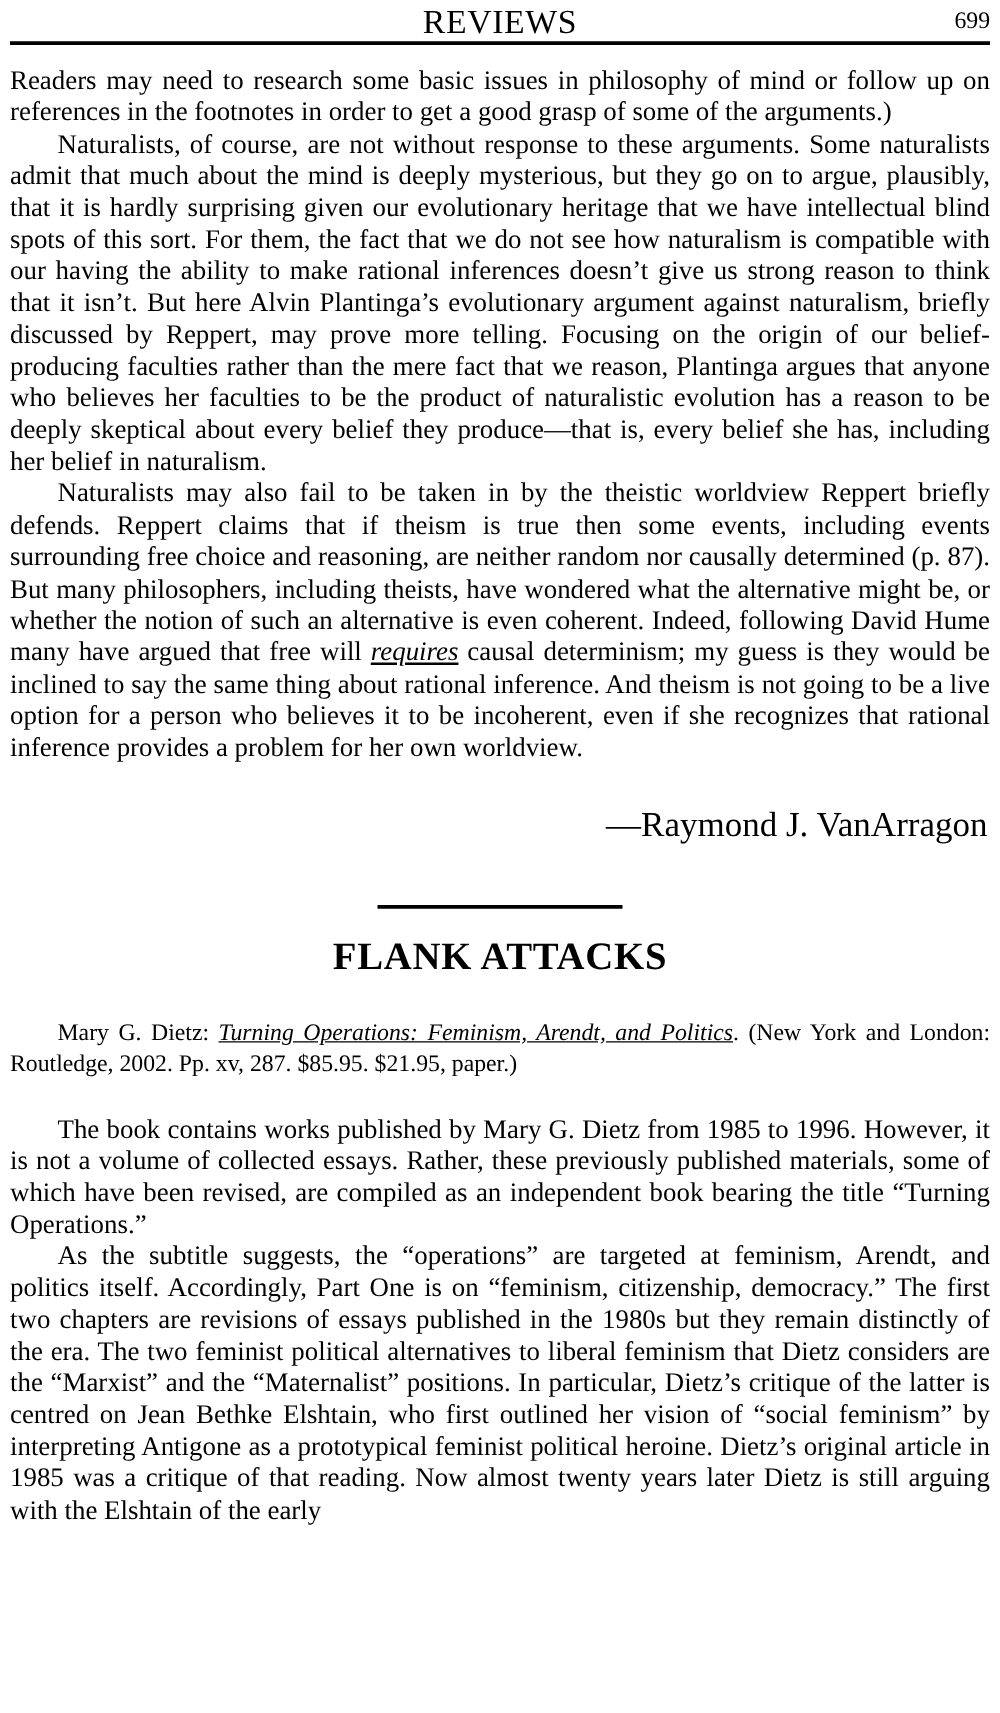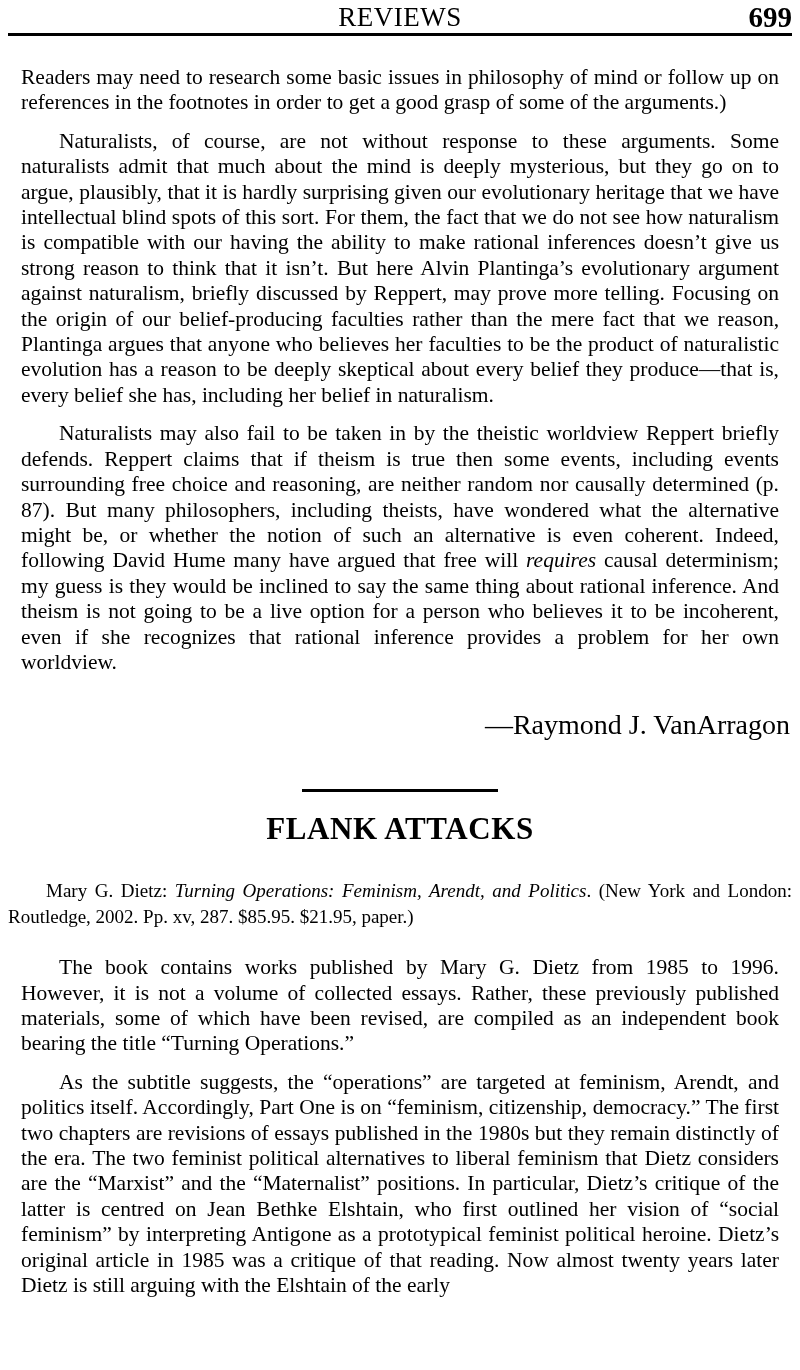--- a/index.html
+++ b/index.html
@@ -41,52 +41,53 @@
     text-align: center;
     font-size: 27px;
     line-height: 34px;
     letter-spacing: 0.5px;
     font-weight: 400;
   }
   .rh-folio {
     position: absolute;
     right: 0;
     top: 0;
-    font-size: 29px;
+    font-size: 19px;
     line-height: 34px;
-    font-weight: 700;
+    font-weight: 400;
   }
   .rh-rule {
     position: absolute;
     left: 0;
     right: 0;
     bottom: 0;
     height: 3px;
     background: #000;
   }
 
   
   .body-col {
     margin: 0 8px;
     padding-top: 8px;
   }
   p.para {
-    margin: 13px;
+    margin: 0;
     font-size: 21.5px;
     line-height: 25.4px;
     text-align: justify;
     text-justify: inter-word;
     hyphens: none;
     text-indent: 0;
   }
   p.para.indent {
     text-indent: 38px;
   }
   em, .ital {
     font-style: italic;
+    text-decoration: underline;
   }
 
   
   .signature {
     margin: 37px 10px 0 8px;
     text-align: right;
     font-size: 28px;
     line-height: 26px;
   }
 

